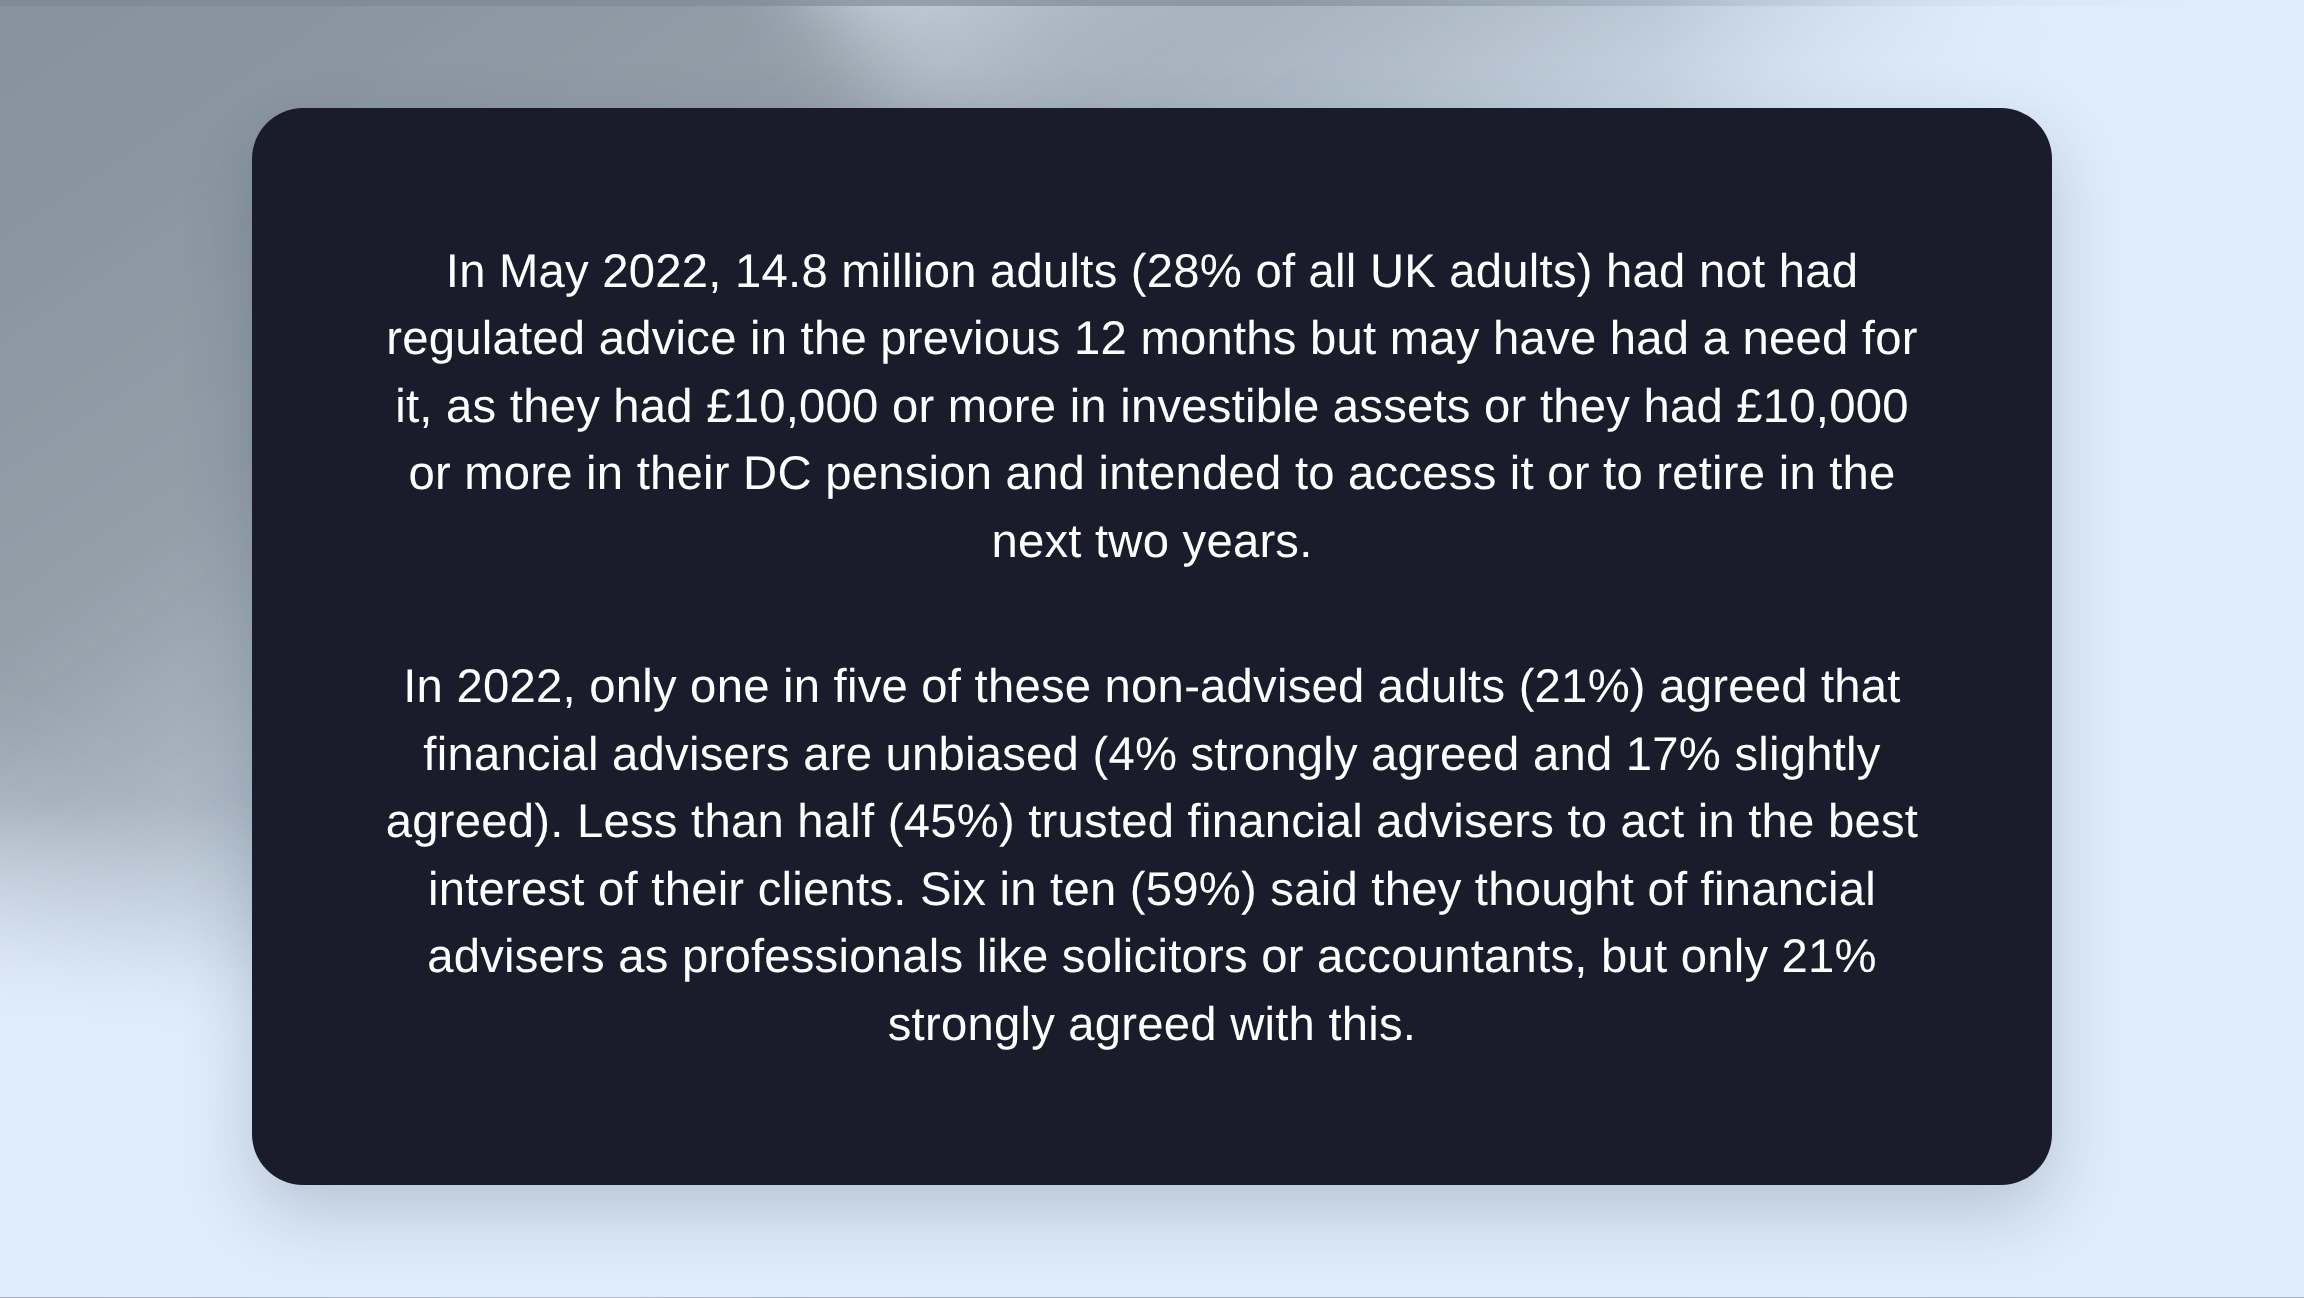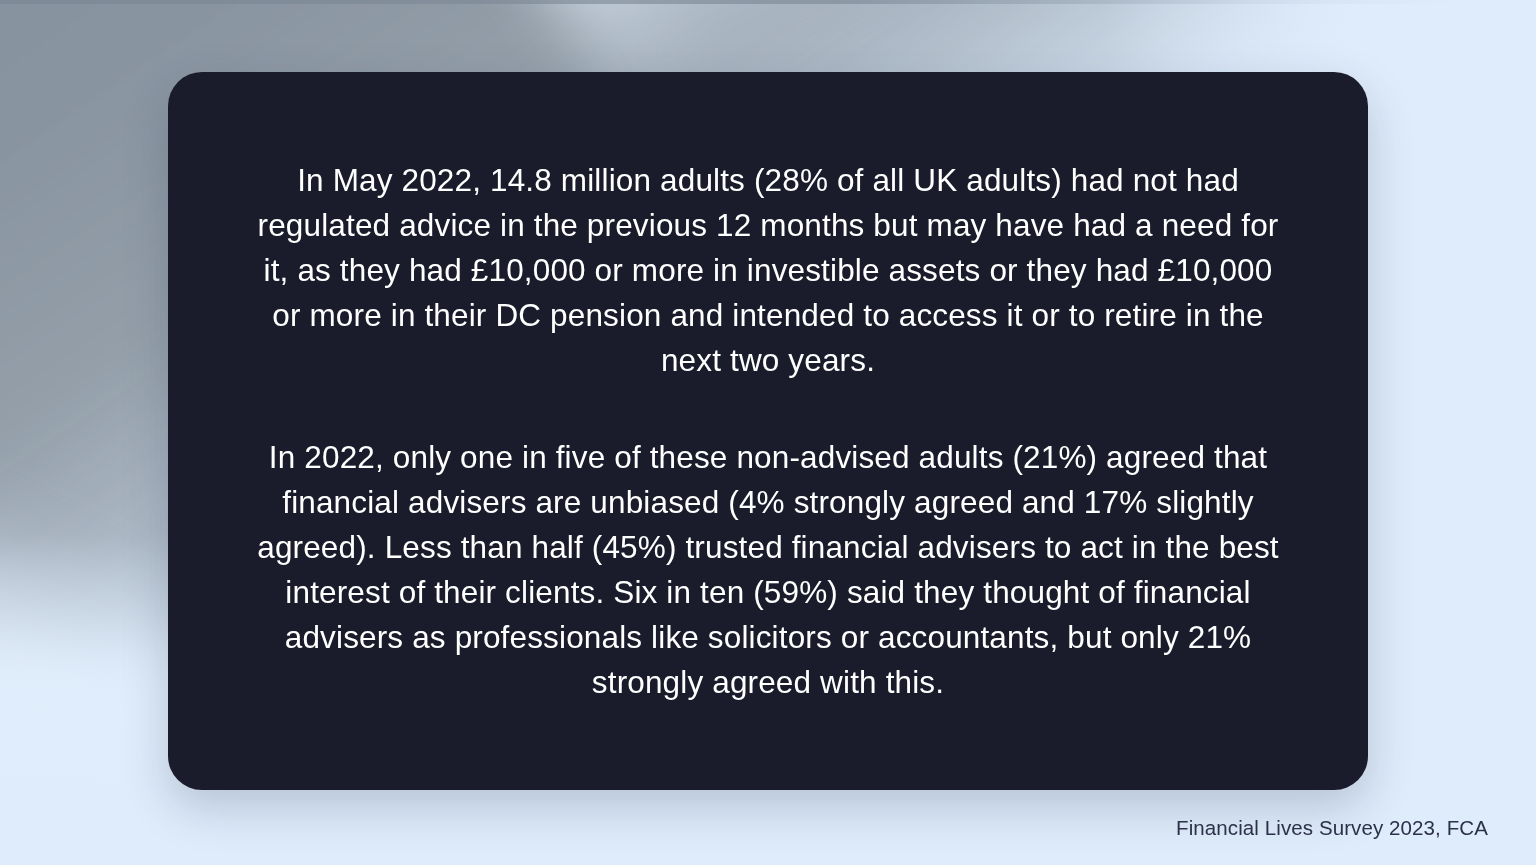--- a/index.html
+++ b/index.html
@@ -204,15 +204,14 @@
   <div class="bg-right-fade"></div>
   <div class="bg-top-edge"></div>
 
   <div class="quote-card">
     <div class="quote-body">
       <p class="quote-para">In May 2022, 14.8 million adults (28% of all UK adults) had not had regulated advice in the previous 12 months but may have had a need for it, as they had £10,000 or more in investible assets or they had £10,000 or more in their DC pension and intended to access it or to retire in the next two years.</p>
       <p class="quote-para">In 2022, only one in five of these non-advised adults (21%) agreed that financial advisers are unbiased (4% strongly agreed and 17% slightly agreed). Less than half (45%) trusted financial advisers to act in the best interest of their clients. Six in ten (59%) said they thought of financial advisers as professionals like solicitors or accountants, but only 21% strongly agreed with this.</p>
     </div>
   </div>
 
-  <div class="attribution">Financial Lives Survey 2023, FCA</div>
 
 </div>
 
 </body></html>

